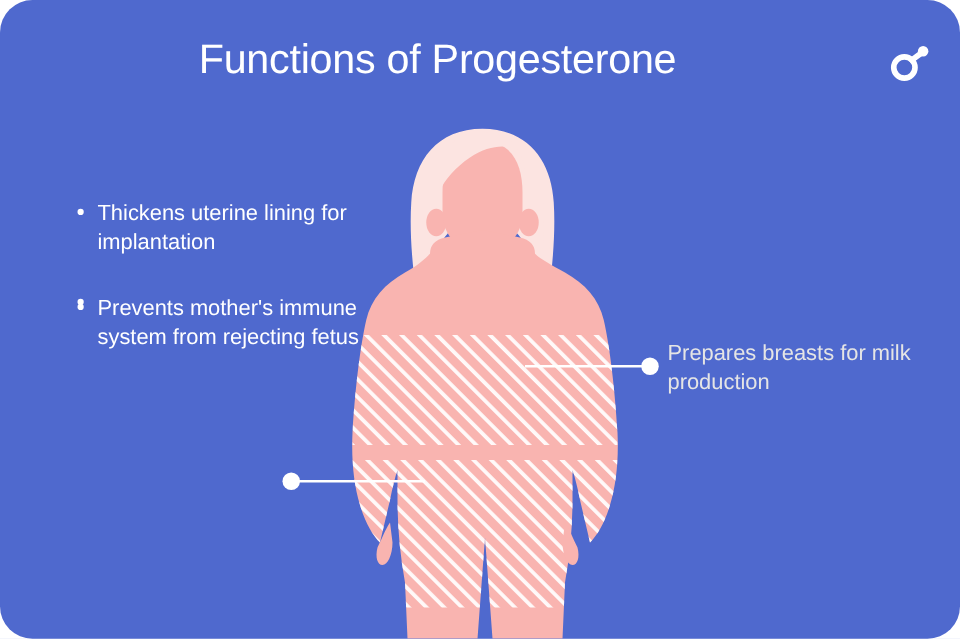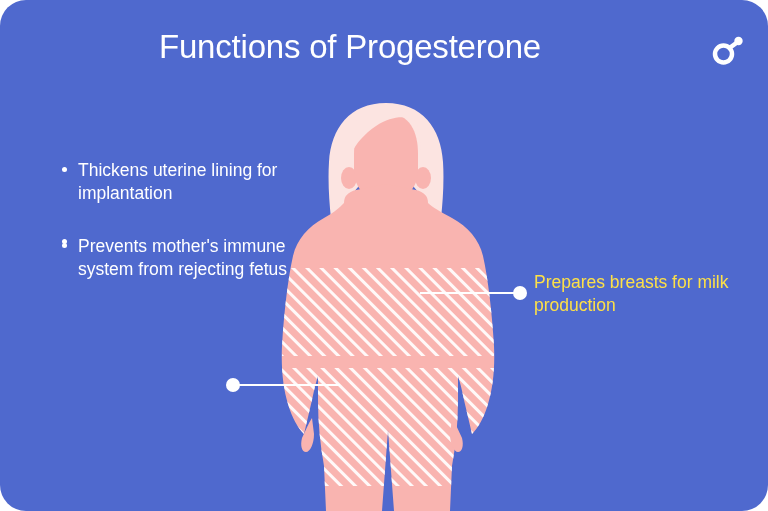--- a/index.html
+++ b/index.html
@@ -70,21 +70,21 @@
   }
   #bullet-1 { margin-bottom: 26px; }
   #bullet-2 { margin-bottom: 30px; }
   #bullet-3 { margin-bottom: 0; }
   
   #right-label {
     position: absolute;
     left: 534px;
     top: 271px;
     width: 220px;
-    color: #fde047;
+    color: #e5e5e5;
     font-size: 17.5px;
     line-height: 23px;
     font-weight: 500;
   }
   
   .connector-line {
     position: absolute;
     height: 2px;
     background: #ffffff;
   }

